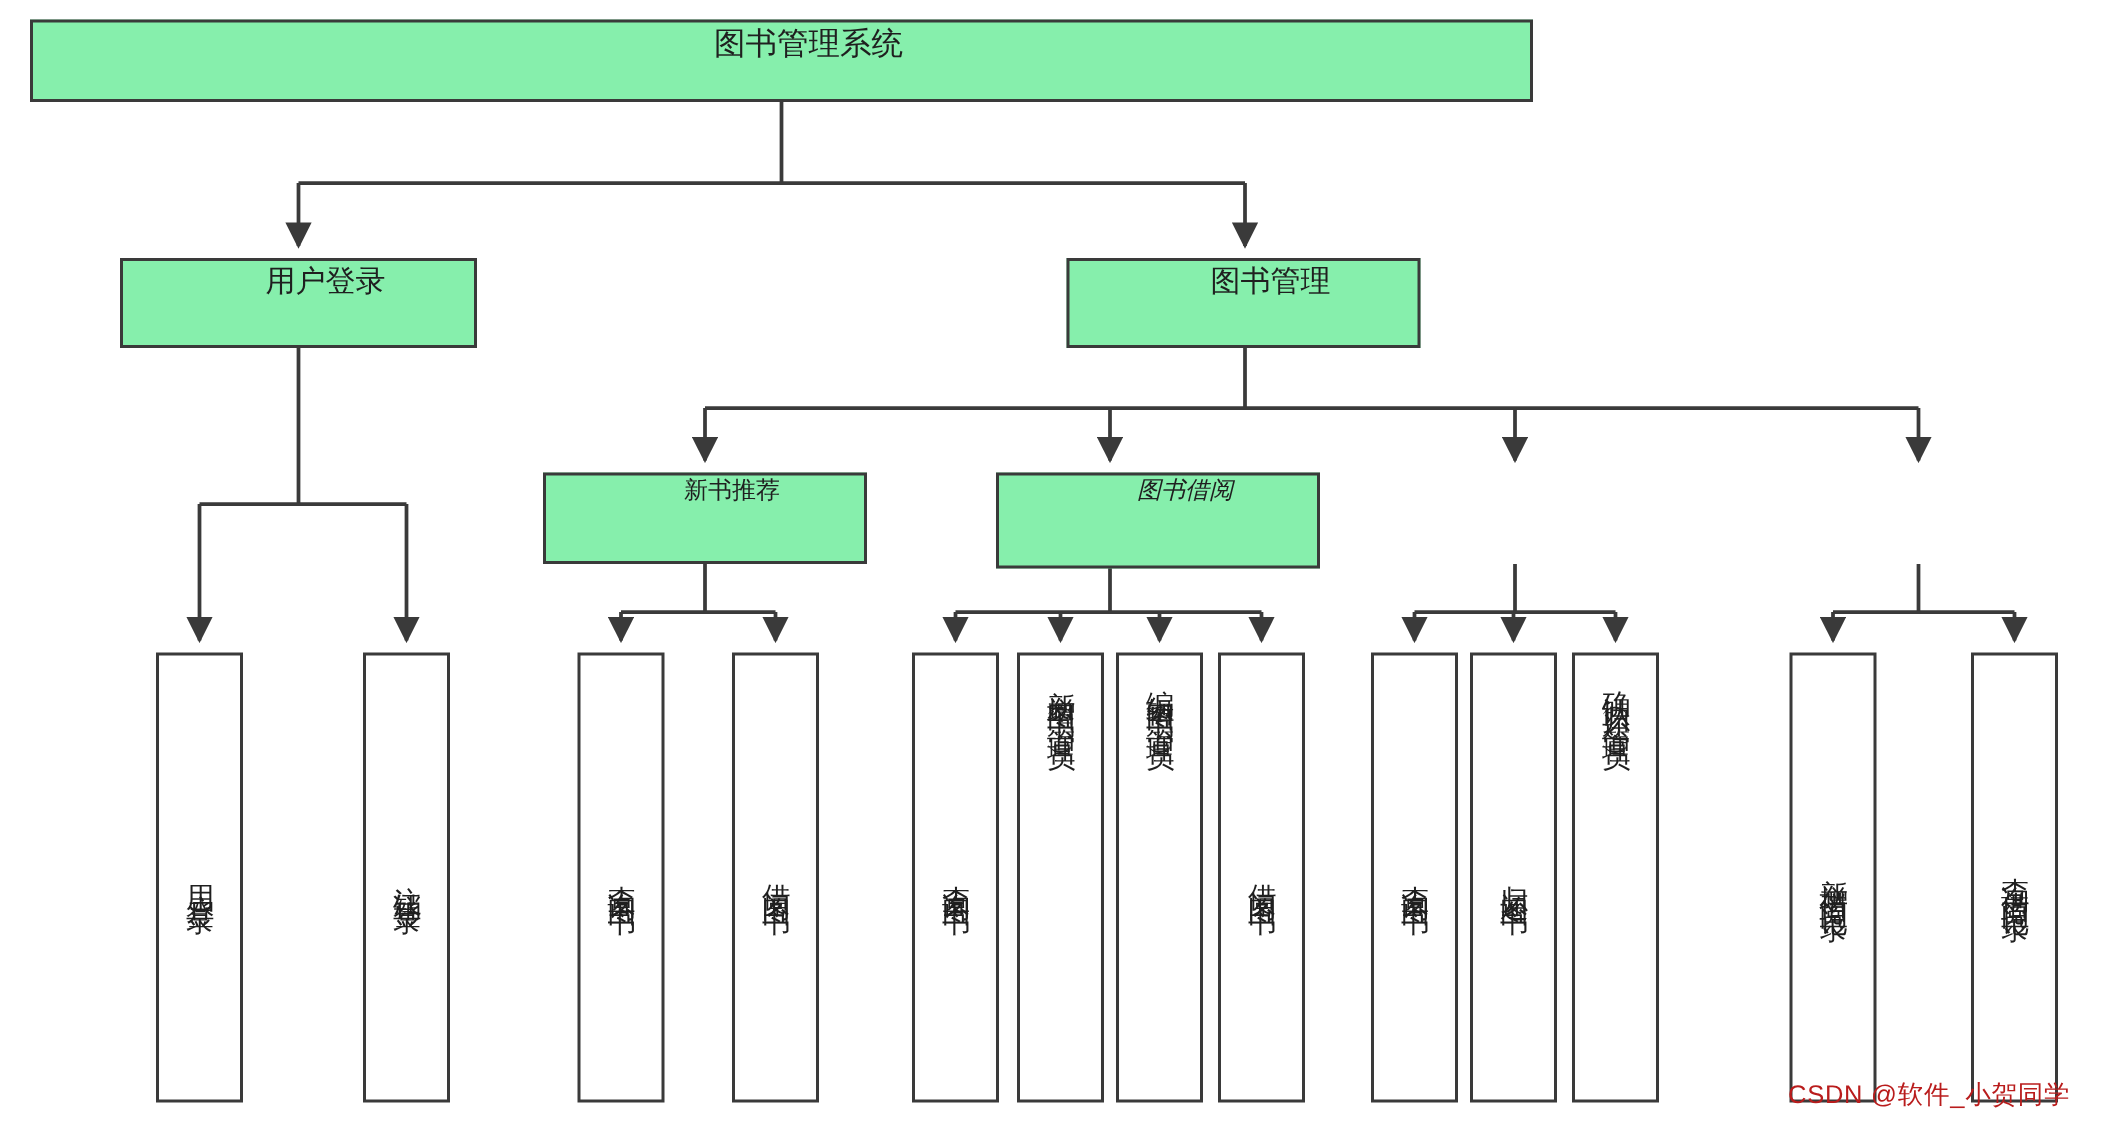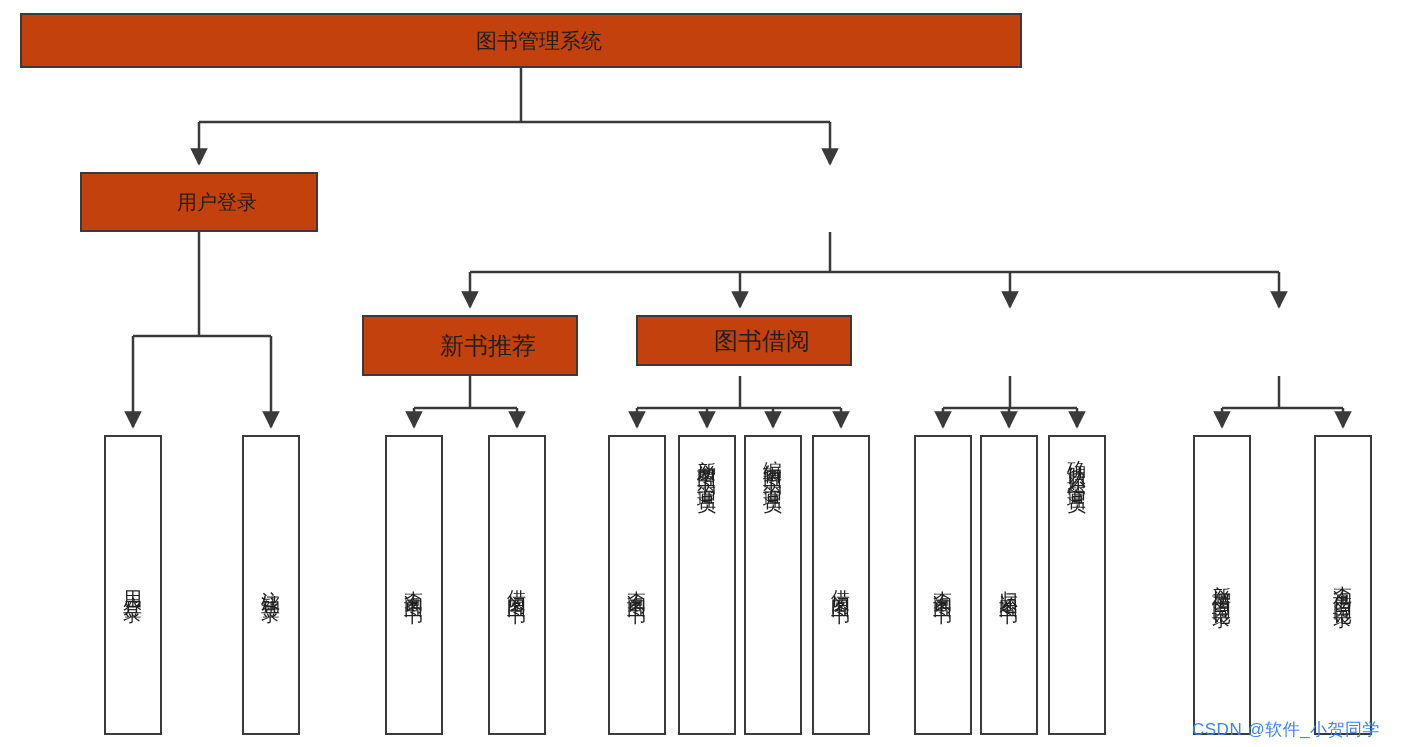--- a/index.html
+++ b/index.html
@@ -9,31 +9,31 @@
     font-family:"Liberation Sans","DejaVu Sans",sans-serif;
     overflow:hidden;
     position:relative;
   }
   #canvas{position:absolute;left:0;top:0;width:1405px;height:747px;}
   .edges{position:absolute;left:0;top:0;width:1405px;height:747px;pointer-events:none;}
 
   .node{
     position:absolute;
     box-sizing:border-box;
-    background:#c2410c;
+    background:#86efac;
     border:2.5px solid #3a3a3a;
     display:flex;
-    align-items:center;
+    align-items:flex-start;
     justify-content:center;
     color:#1f1f1f;
     padding-left:36px;
   }
   .node.root{font-size:21px;}
   .node.lvl2{font-size:20px;}
-  .node.lvl3{font-size:24px;}
+  .node.lvl3{font-size:16px;}
 
   .leaf{
     position:absolute;
     box-sizing:border-box;
     background:#ffffff;
     border:2.5px solid #3a3a3a;
     display:flex;
     align-items:center;
     justify-content:center;
     color:#1f1f1f;
@@ -44,21 +44,21 @@
     text-orientation:upright;
     letter-spacing:5px;
     line-height:1;
     white-space:nowrap;
     display:block;
   }
   .leaf.topalign{align-items:flex-start;padding-top:8px;}
 
   .watermark{
     position:absolute;
-    color:#3b82f6;
+    color:#b91c1c;
     font-size:17px;
     white-space:nowrap;
     letter-spacing:0.5px;
   }
 </style>
 </head>
 <body>
 
 <div id="canvas">
 
@@ -112,25 +112,28 @@
     </g>
   </svg>
 
   <div class="node root" style="left:20px;top:13px;width:1002px;height:55px;">
     <span>图书管理系统</span>
   </div>
 
   <div class="node lvl2" style="left:80px;top:172px;width:238px;height:60px;">
     <span>用户登录</span>
   </div>
+  <div class="node lvl2" style="left:711px;top:172px;width:236px;height:60px;">
+    <span>图书管理</span>
+  </div>
 
   <div class="node lvl3" style="left:362px;top:315px;width:216px;height:61px;">
     <span>新书推荐</span>
   </div>
-  <div class="node lvl3" style="left:636px;top:315px;width:216px;height:51px;">
+  <div class="node lvl3" style="left:664px;top:315px;width:216px;height:64px;font-style:italic;">
     <span>图书借阅</span>
   </div>
 
   <div class="leaf" style="left:104px;top:435px;width:58px;height:300px;">
     <span class="vtext">用户登录</span>
   </div>
   <div class="leaf" style="left:242px;top:435px;width:58px;height:300px;">
     <span class="vtext">注销登录</span>
   </div>
 

